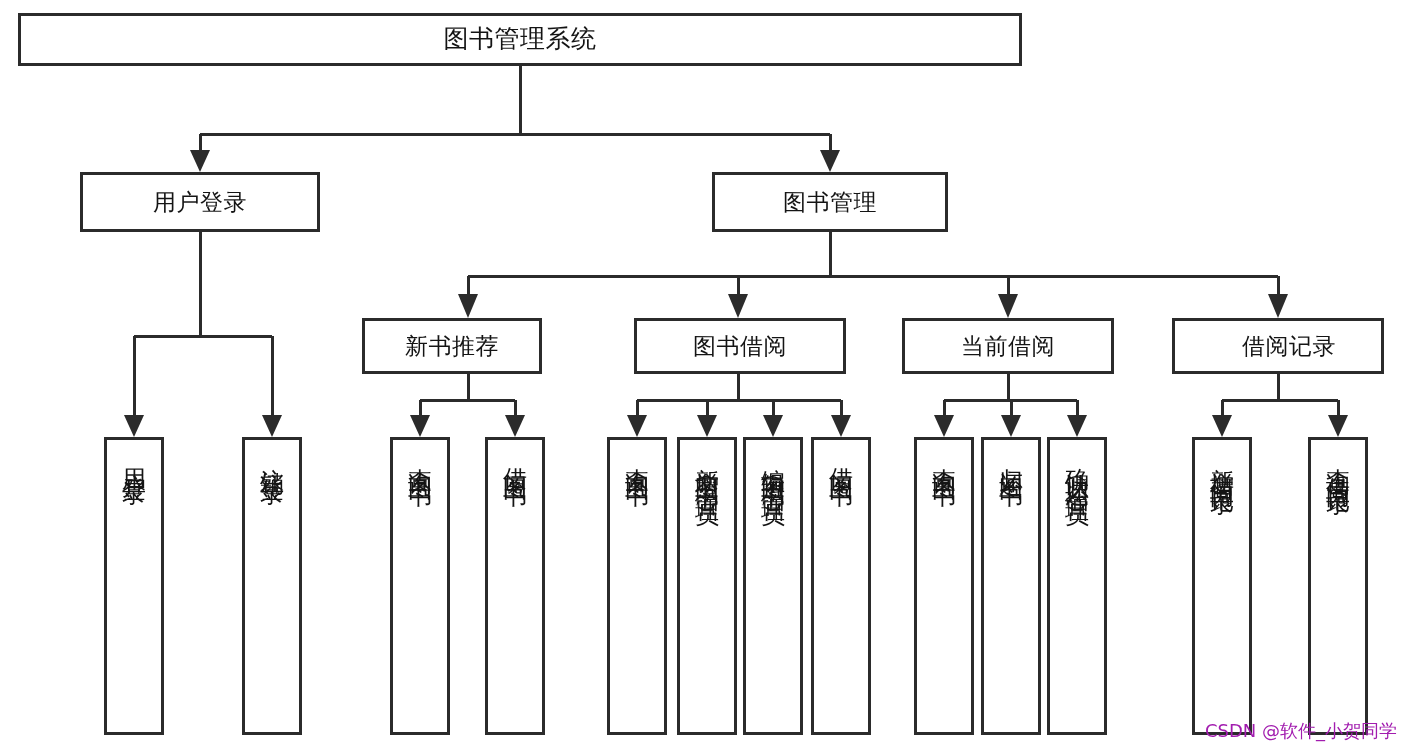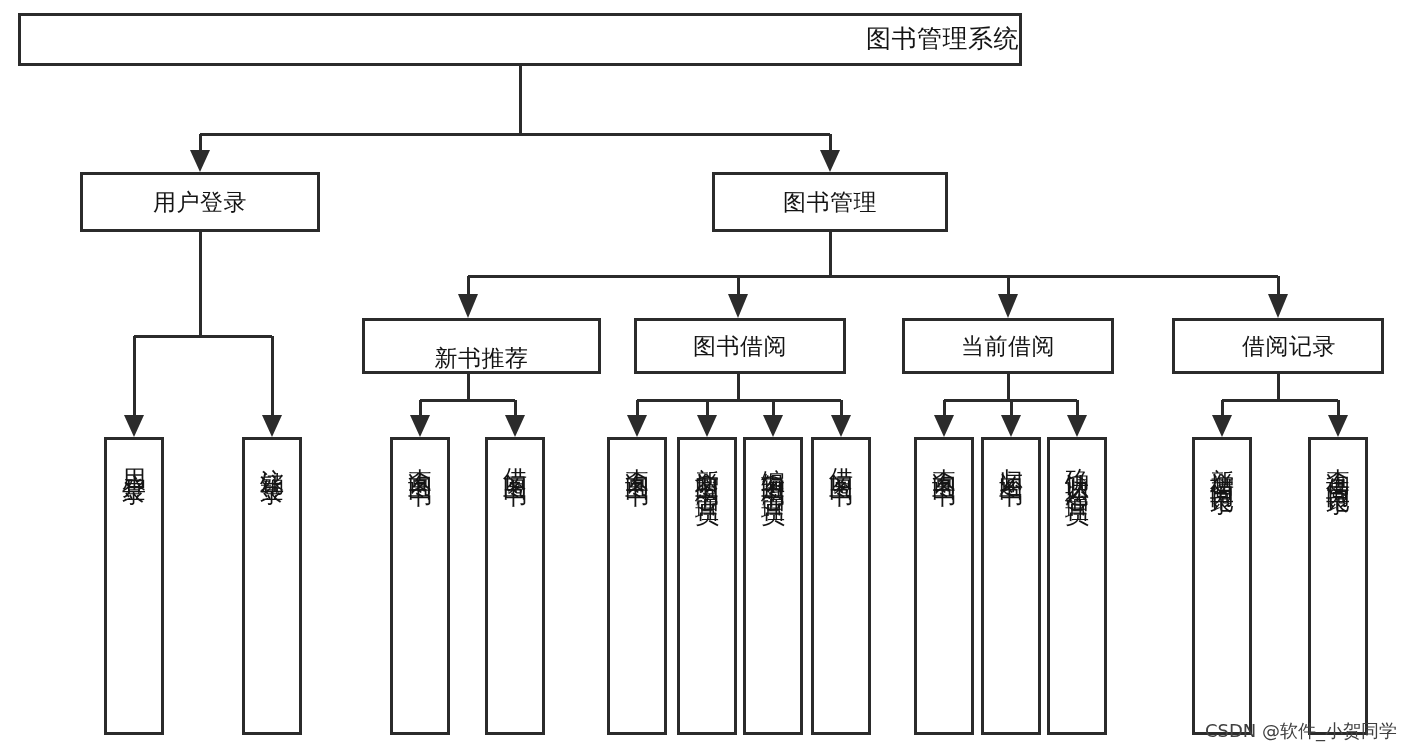--- a/index.html
+++ b/index.html
@@ -77,21 +77,21 @@
     white-space: pre;
     text-align: left;
   }
   
   #watermark {
     position: absolute;
     right: 8px;
     bottom: 4px;
     z-index: 3;
     font-size: 18px;
-    color: #404040;
+    color: #a21caf;
     white-space: nowrap;
     font-family: "DejaVu Sans", "Liberation Sans", sans-serif;
   }
 </style>
 </head>
 <body>
 
 <div id="diagram-root">
 
   <svg id="connector-layer" viewBox="0 0 1405 747" width="1405" height="747" xmlns="http://www.w3.org/2000/svg">
@@ -149,33 +149,33 @@
     <polygon class="edge-arrow" points="1067,415 1087,415 1077,437"></polygon>
 
     <path class="edge-line" d="M 1278 374 L 1278 400"></path>
     <path class="edge-line" d="M 1222 400 L 1338 400"></path>
     <path class="edge-line" d="M 1222 400 L 1222 417"></path>
     <path class="edge-line" d="M 1338 400 L 1338 417"></path>
     <polygon class="edge-arrow" points="1212,415 1232,415 1222,437"></polygon>
     <polygon class="edge-arrow" points="1328,415 1348,415 1338,437"></polygon>
   </svg>
 
-  <div class="node node-root" style="left:18px; top:13px; width:1004px; height:53px;justify-content:flex-end;">
+  <div class="node node-root" style="left:18px; top:13px; width:1004px; height:53px;">
     <span class="node-label">图书管理系统</span>
   </div>
 
   <div class="node" style="left:80px; top:172px; width:240px; height:60px;">
     <span class="node-label">用户登录</span>
   </div>
 
   <div class="node" style="left:712px; top:172px; width:236px; height:60px;align-items:center;">
     <span class="node-label">图书管理</span>
   </div>
 
-  <div class="node" style="left:362px; top:318px; width:239px; height:56px;align-items:flex-end;">
+  <div class="node" style="left:362px; top:318px; width:180px; height:56px;">
     <span class="node-label">新书推荐</span>
   </div>
 
   <div class="node" style="left:634px; top:318px; width:212px; height:56px;">
     <span class="node-label">图书借阅</span>
   </div>
 
   <div class="node" style="left:902px; top:318px; width:212px; height:56px;">
     <span class="node-label">当前借阅</span>
   </div>

